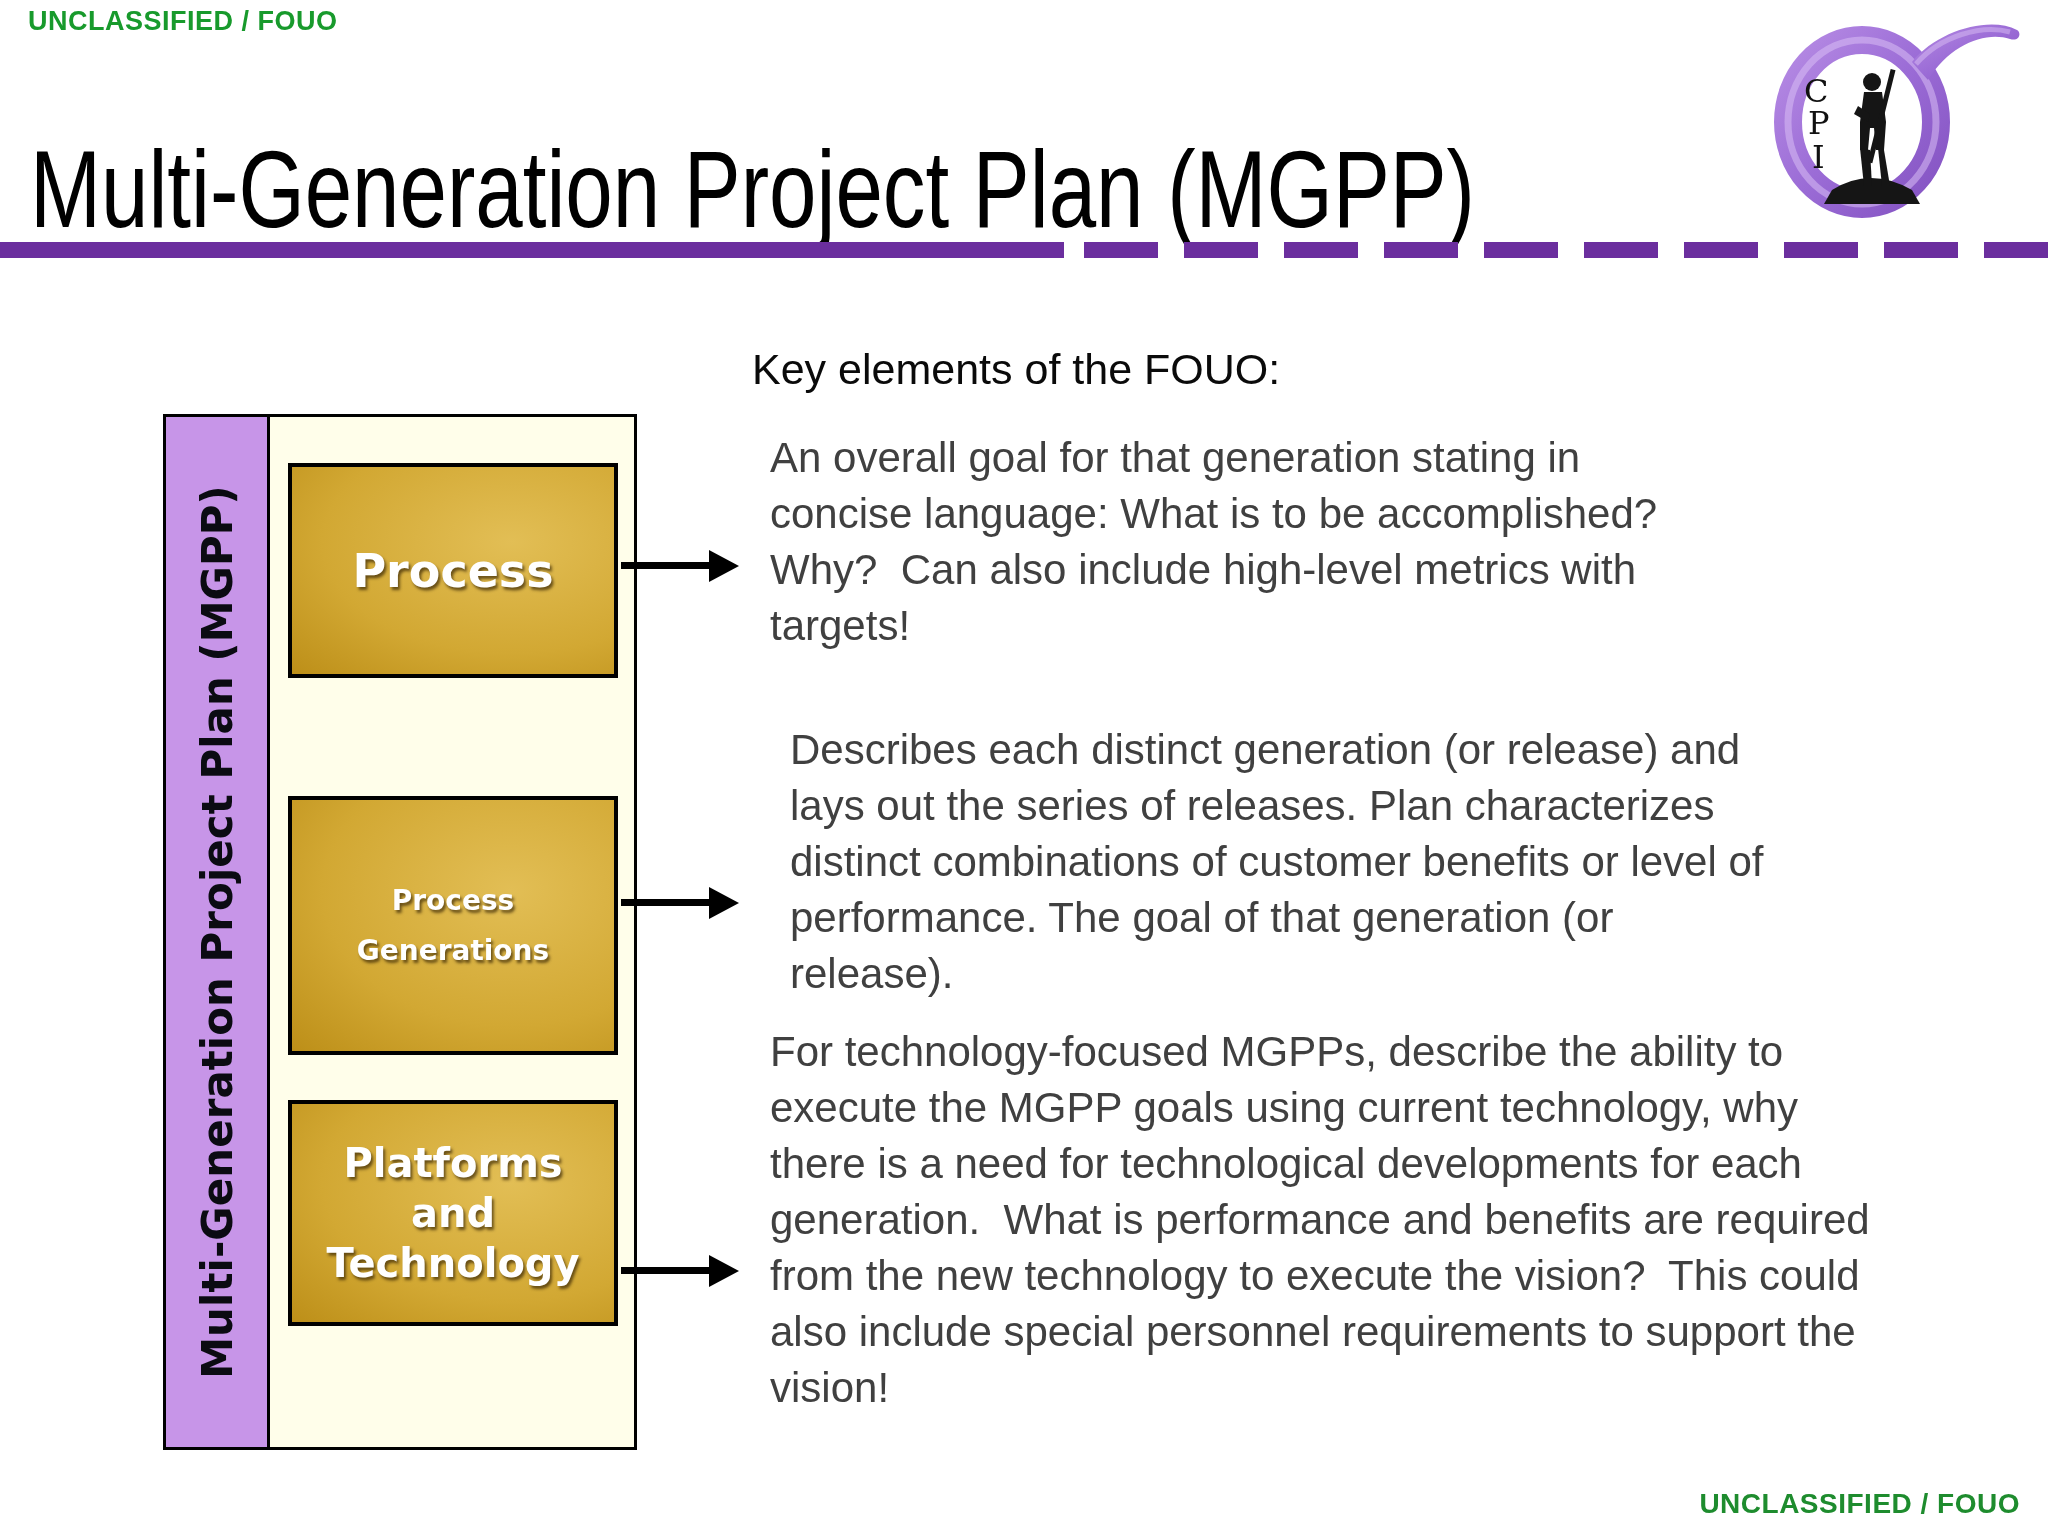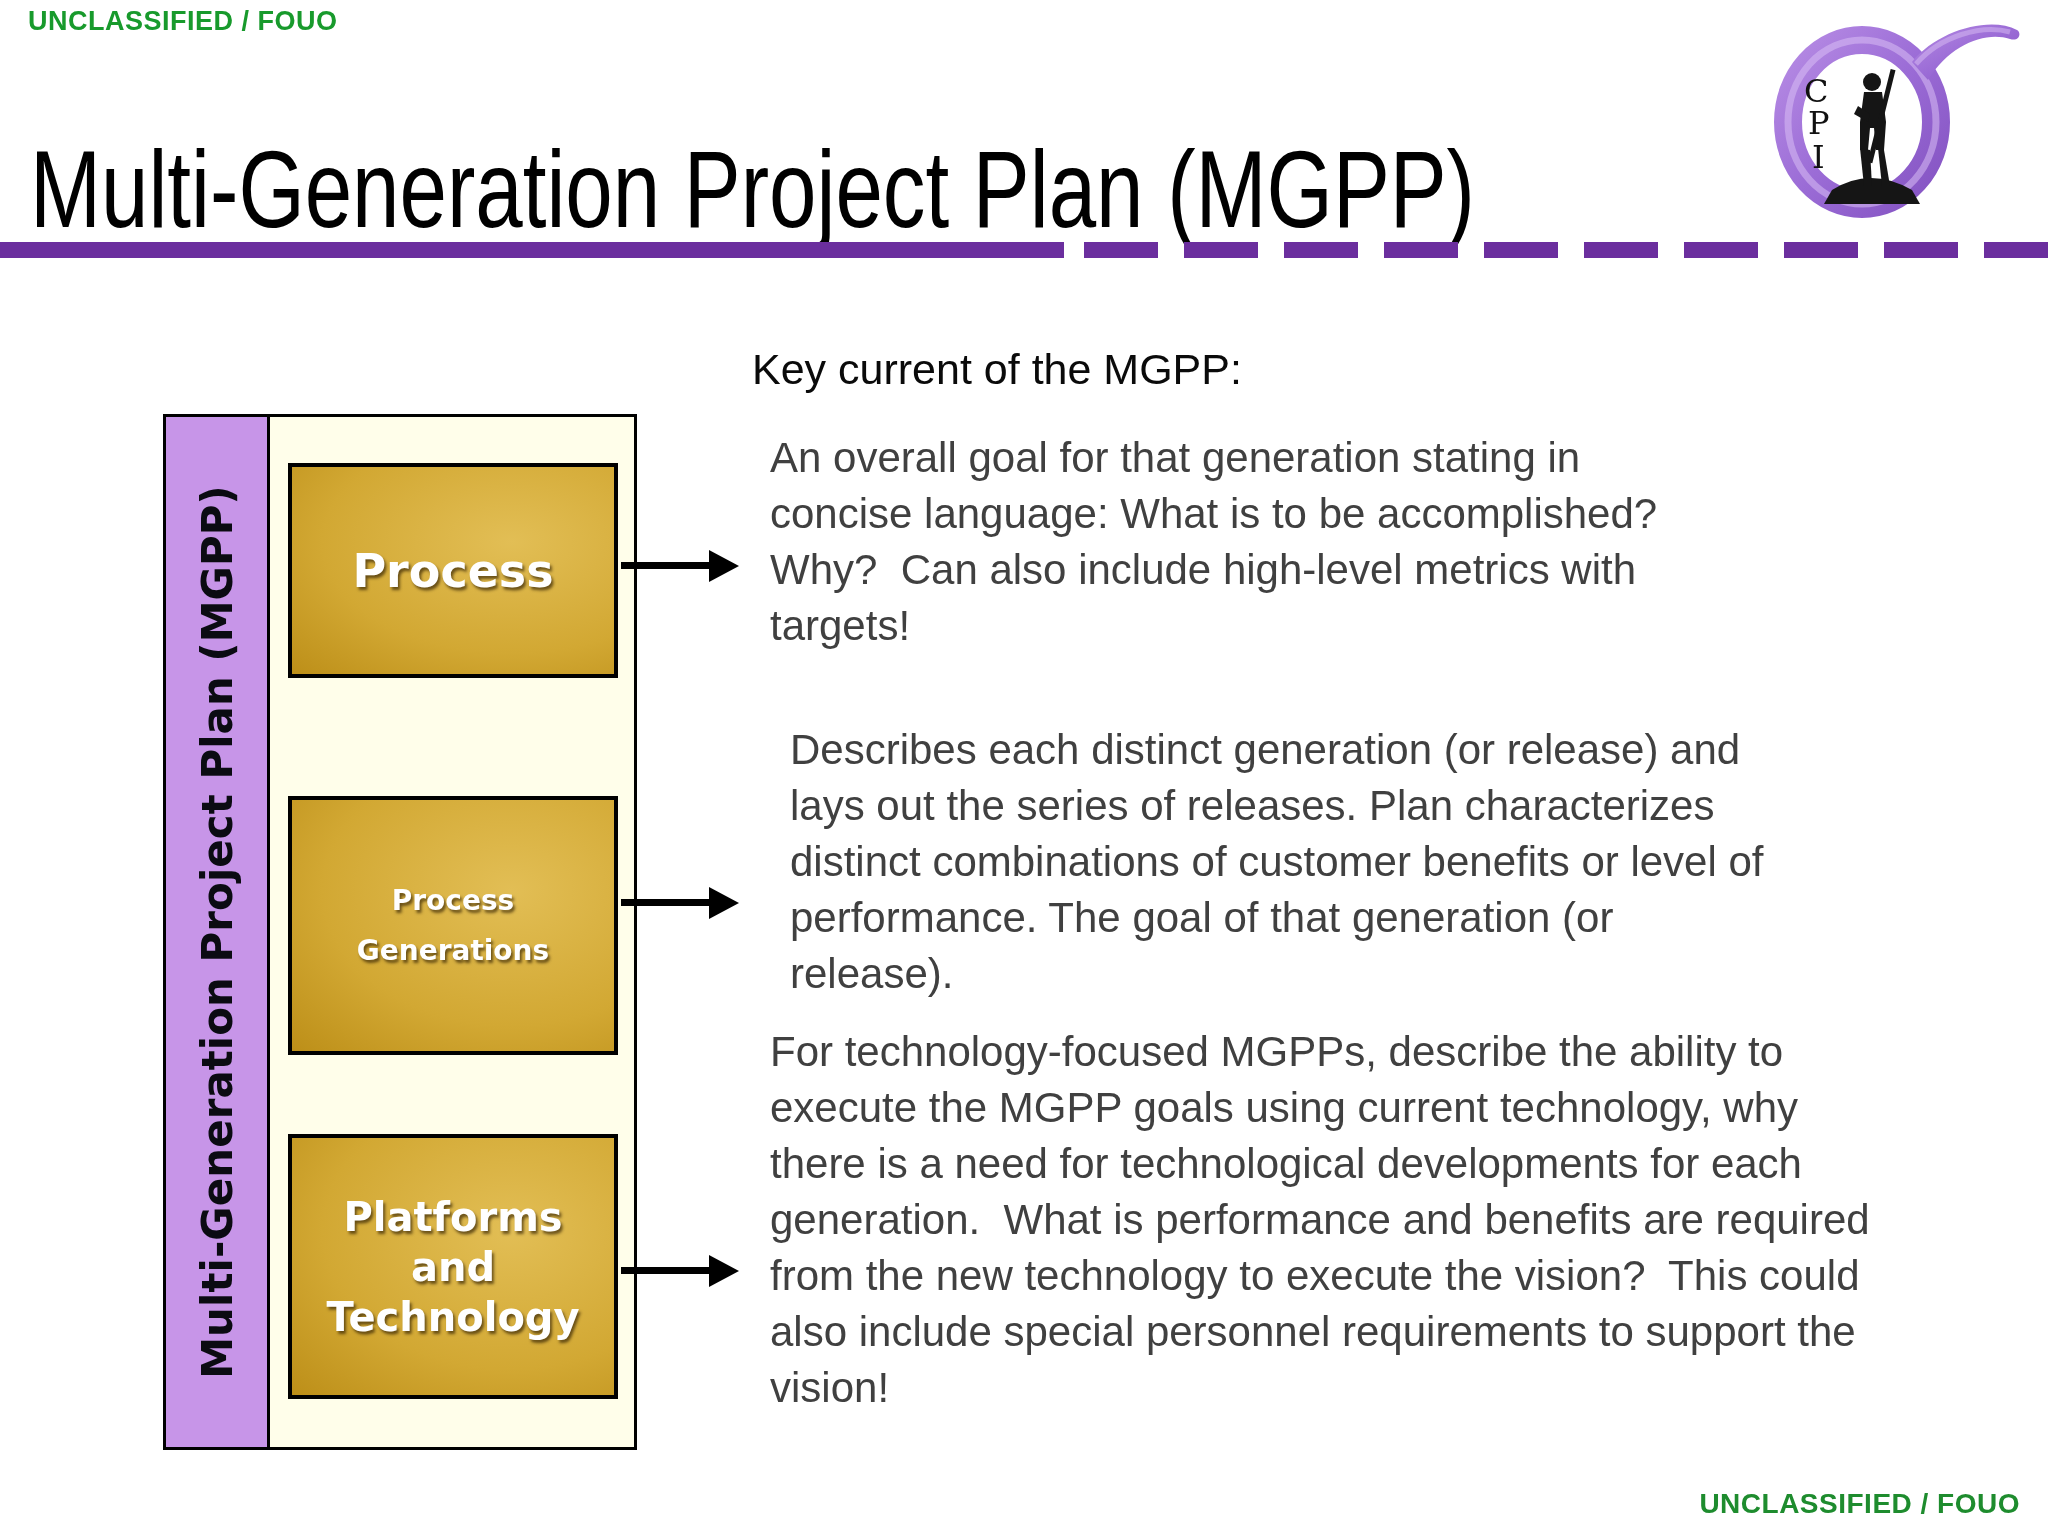--- a/index.html
+++ b/index.html
@@ -55,21 +55,21 @@
     position:absolute; left:122px; width:330px;
     background:radial-gradient(ellipse 130% 120% at 68% 36%, #E2BE55 0%, #D2A833 45%, #B5860F 85%, #A87E0E 100%);
     border:4px solid #000; box-sizing:border-box;
     display:flex; align-items:center; justify-content:center;
     text-align:center; white-space:pre-line;
     font-family:"DejaVu Sans", sans-serif; font-weight:bold; color:#fff;
     text-shadow:2px 3px 3px rgba(45,28,0,0.65);
   }
   .gbox.b1 { top:46px;  height:215px; font-size:46px; line-height:52px; }
   .gbox.b2 { top:379px; height:259px; font-size:28px; line-height:50px; }
-  .gbox.b3 { top:717px; height:265px; font-size:40px; line-height:50px; }
+  .gbox.b3 { top:683px; height:226px; font-size:40px; line-height:50px; }
 
   
   .arrow { position:absolute; width:118px; height:32px; }
   .arrow .shaft { position:absolute; left:0; right:26px; top:12px; height:7px; background:#000; }
   .arrow .head  { position:absolute; right:0; top:0; width:0; height:0;
                   border-left:30px solid #000; border-top:16px solid transparent;
                   border-bottom:16px solid transparent; }
   .arrow.a1 { left:621px; top:550px; }
   .arrow.a2 { left:621px; top:887px; }
   .arrow.a3 { left:621px; top:1255px; }
@@ -150,21 +150,21 @@
   </div>
   <div class="arrow a2">
     <div class="shaft"></div>
     <div class="head"></div>
   </div>
   <div class="arrow a3">
     <div class="shaft"></div>
     <div class="head"></div>
   </div>
 
-  <div class="heading">Key current of the MGPP:</div>
+  <div class="heading">Key elements of the FOUO:</div>
   <div class="para p1">An overall goal for that generation stating in
 concise language: What is to be accomplished?
 Why?  Can also include high-level metrics with
 targets!</div>
   <div class="para p2">Describes each distinct generation (or release) and
 lays out the series of releases. Plan characterizes
 distinct combinations of customer benefits or level of
 performance. The goal of that generation (or
 release).</div>
   <div class="para p3">For technology-focused MGPPs, describe the ability to

